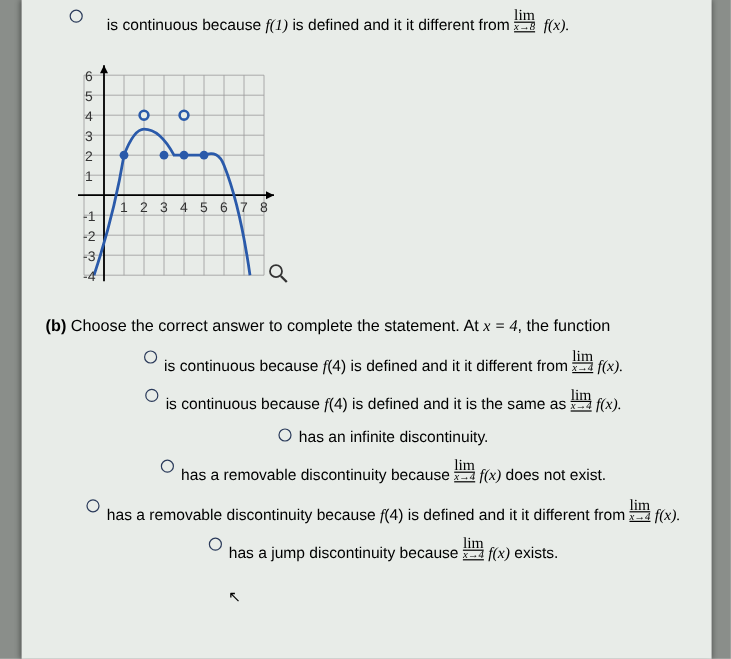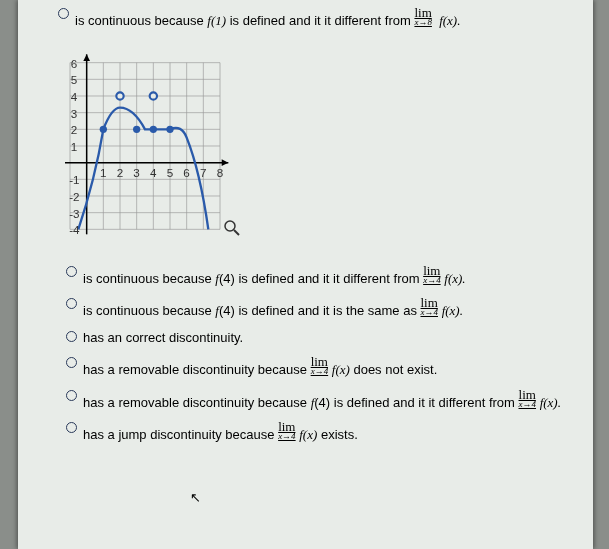--- a/index.html
+++ b/index.html
@@ -18,21 +18,21 @@
       top: 0;
       width: 575px;
       height: 549px;
       background: #e8ece8;
       padding: 6px 20px 10px 20px;
       box-shadow: -2px 0 4px rgba(0,0,0,0.3), 2px 0 4px rgba(0,0,0,0.3);
     }
     .top-option {
       display: flex;
       align-items: flex-start;
-      gap: 6px;
+      gap: 20px;
       margin-left: 20px;
       margin-bottom: 16px;
       font-size: 13px;
     }
     .radio {
       width: 11px;
       height: 11px;
       border: 1.5px solid #2a3a5a;
       border-radius: 50%;
       flex-shrink: 0;
@@ -58,20 +58,21 @@
       margin-bottom: 10px;
       font-weight: bold;
     }
     .option-row {
       display: flex;
       align-items: flex-start;
       gap: 6px;
       margin-left: 28px;
       margin-bottom: 9px;
       font-size: 13px;
+      justify-content: center;
     }
     .option-text { line-height: 1.35; }
     .math-i { font-style: italic; font-family: 'Times New Roman', serif; }
     .lim-expr {
       display: inline-block;
       position: relative;
       vertical-align: baseline;
       font-family: 'Times New Roman', serif;
       text-decoration: underline;
     }
@@ -163,33 +164,36 @@
           <text x="-1.05" y="3.3">-3</text>
           <text x="-1.05" y="4.3">-4</text>
       </g>
     </svg>
     <svg class="zoom-icon" viewBox="0 0 16 16">
       <circle cx="6" cy="6" r="5" stroke="#333" stroke-width="1.5" fill="none"></circle>
       <line x1="10" y1="10" x2="15" y2="15" stroke="#333" stroke-width="2"></line>
     </svg>
   </div>
 
+  <div class="question-b">
+    <span>(b)</span> <span style="font-weight:normal">Choose the correct answer to complete the statement. At </span><span class="math-i" style="font-weight:normal">x = 4</span><span style="font-weight:normal">, the function</span>
+  </div>
 
   <div id="options-container">
       <div class="option-row">
         <span class="radio"></span>
         <span class="option-text">is continuous because <span class="math-i">f</span>(4) is defined and it it different from <span class="lim-expr"><span class="lim-top">lim</span><span class="lim-sub math-i">x→4</span></span>&nbsp;<span class="math-i">f(x).</span></span>
       </div>
       <div class="option-row">
         <span class="radio"></span>
         <span class="option-text">is continuous because <span class="math-i">f</span>(4) is defined and it is the same as <span class="lim-expr"><span class="lim-top">lim</span><span class="lim-sub math-i">x→4</span></span>&nbsp;<span class="math-i">f(x).</span></span>
       </div>
       <div class="option-row">
         <span class="radio"></span>
-        <span class="option-text">has an correct discontinuity.</span>
+        <span class="option-text">has an infinite discontinuity.</span>
       </div>
       <div class="option-row">
         <span class="radio"></span>
         <span class="option-text">has a removable discontinuity because <span class="lim-expr"><span class="lim-top">lim</span><span class="lim-sub math-i">x→4</span></span>&nbsp;<span class="math-i">f(x)</span> does not exist.</span>
       </div>
       <div class="option-row">
         <span class="radio"></span>
         <span class="option-text">has a removable discontinuity because <span class="math-i">f</span>(4) is defined and it it different from <span class="lim-expr"><span class="lim-top">lim</span><span class="lim-sub math-i">x→4</span></span>&nbsp;<span class="math-i">f(x).</span></span>
       </div>
       <div class="option-row">

